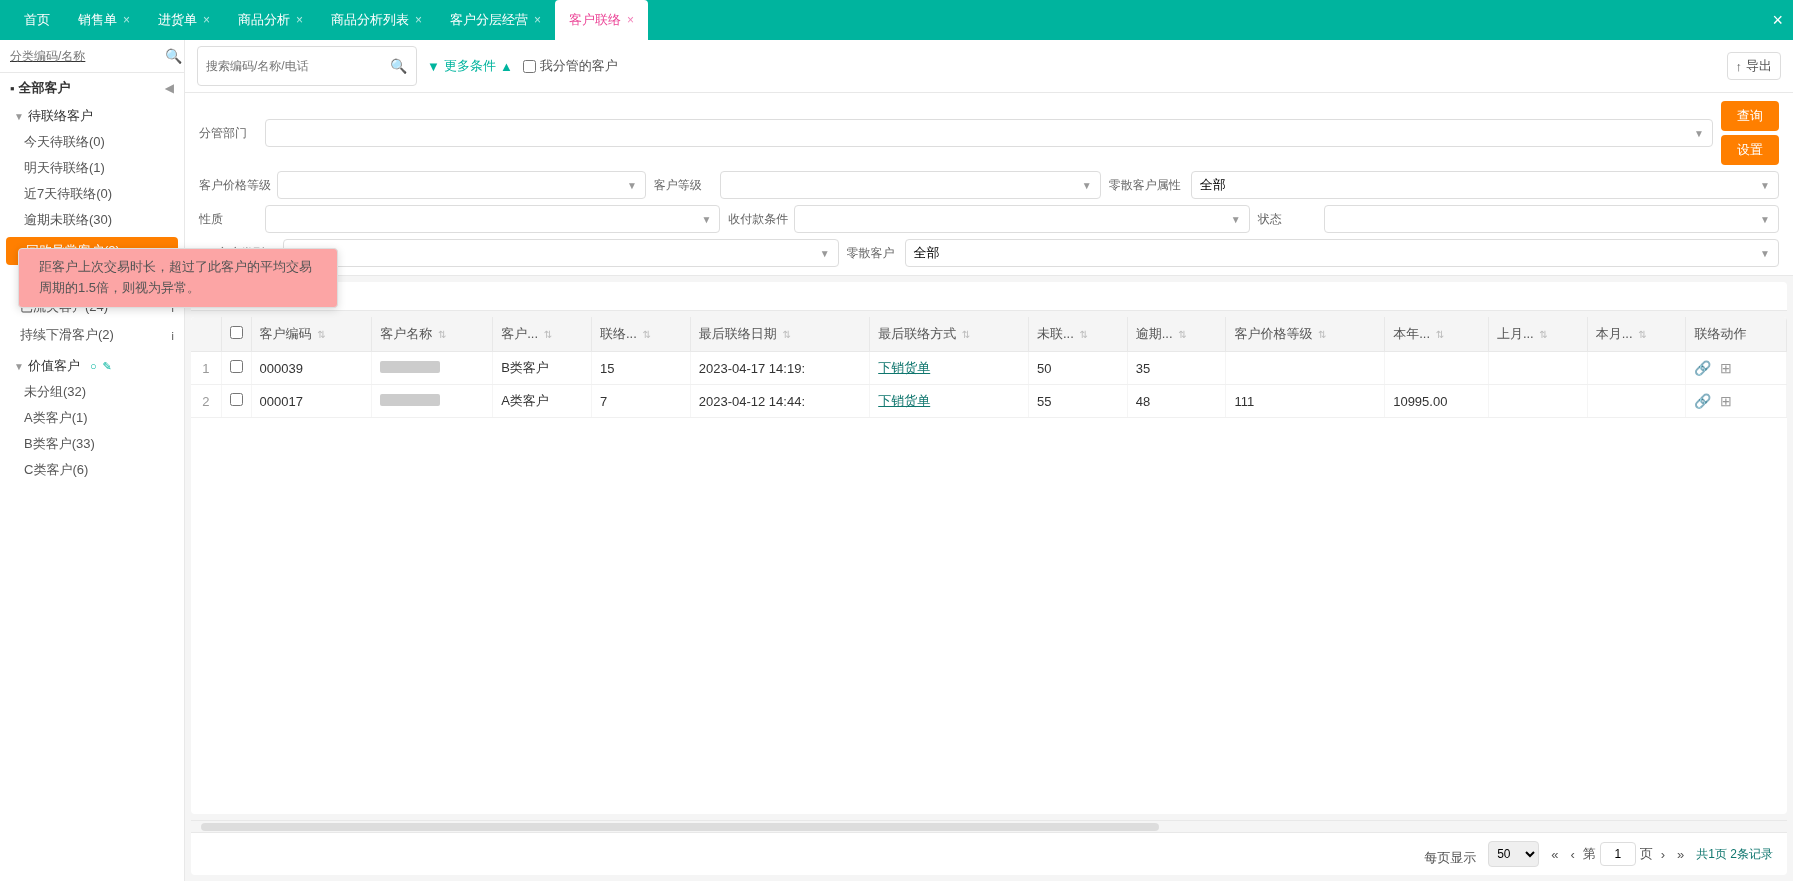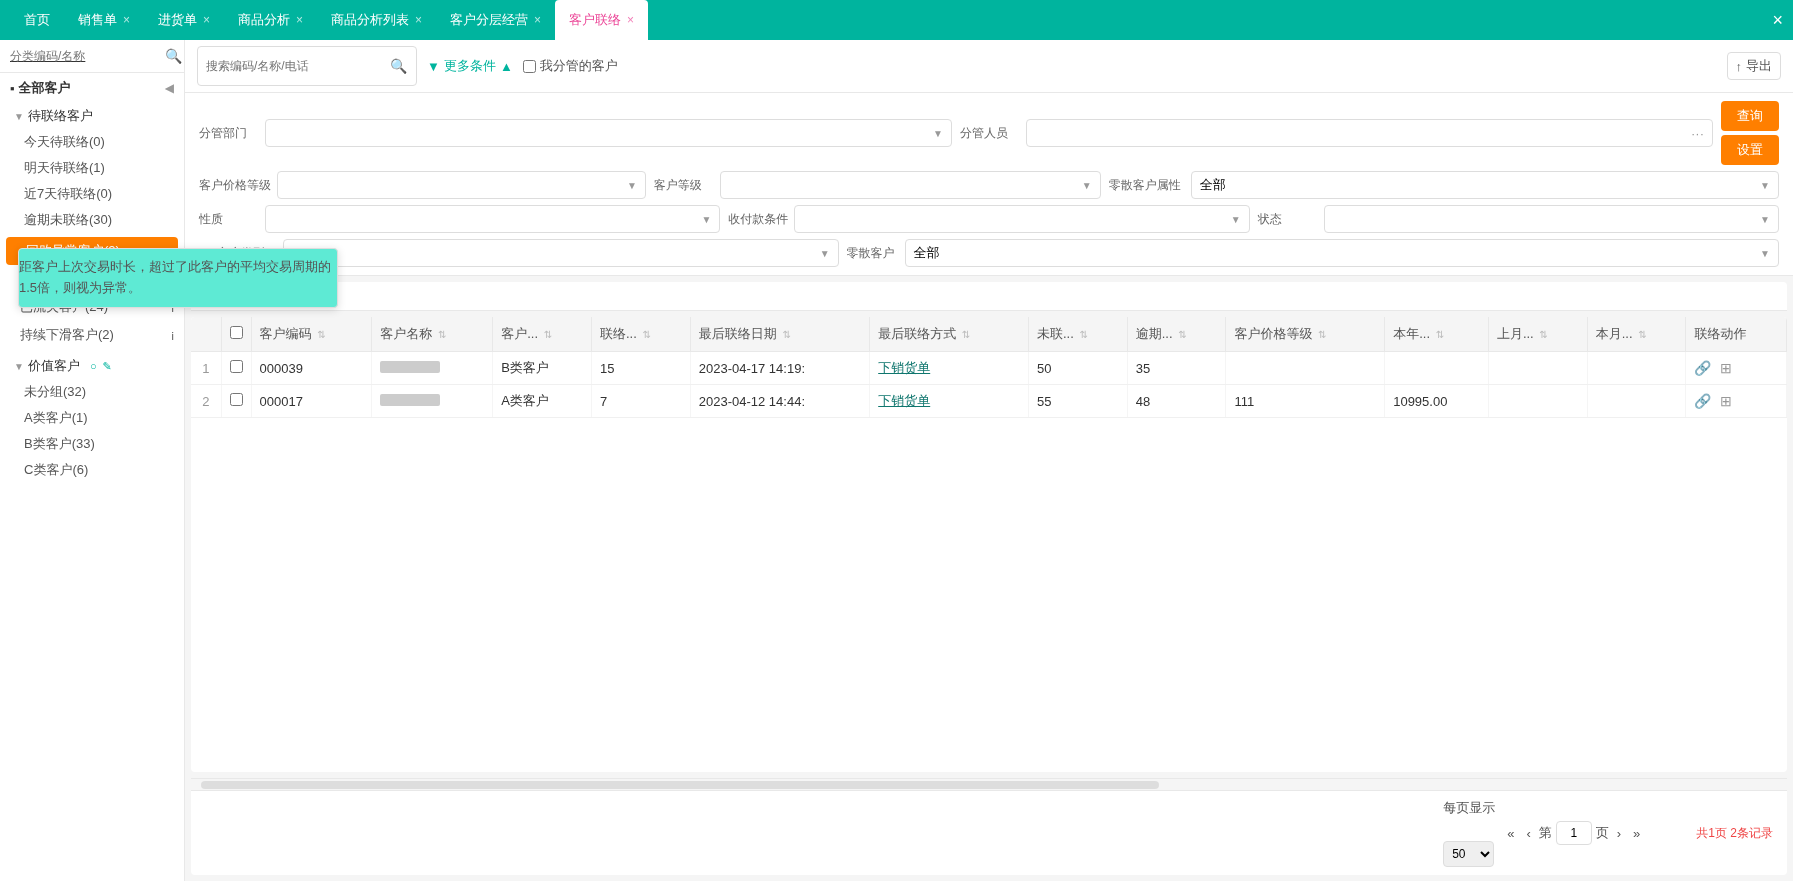--- a/index.html
+++ b/index.html
@@ -60,22 +60,22 @@
       padding: 4px 10px 4px 14px; color: #333; font-size: 12px; display: flex; align-items: center;
       gap: 4px; cursor: pointer;
     }
     .sidebar-group-title .arrow { color: #999; font-size: 10px; }
 
     .sub-item {
       padding: 4px 10px 4px 24px; color: #555; cursor: pointer; font-size: 12px;
     }
 
     .tooltip-box {
-      position: absolute; left: 18px; top: 248px; background: #5eead4; border: 1px solid #ddd;
-      padding: 8px 0; border-radius: 4px; font-size: 12px; color: #555;
+      position: absolute; left: 18px; top: 248px; background: #fca5a5; border: 1px solid #ddd;
+      padding: 8px 20px; border-radius: 4px; font-size: 12px; color: #555;
       max-width: 320px; z-index: 100; box-shadow: 0 2px 8px rgba(0,0,0,0.15); line-height: 1.6;
     }
 
     
     .content-area { flex: 1; display: flex; flex-direction: column; overflow: hidden; background: #f5f5f5; }
 
     
     .filter-bar {
       background: #fff; padding: 6px 12px; display: flex; align-items: center; gap: 10px;
       border-bottom: 1px solid #e8e8e8; flex-shrink: 0;
@@ -158,26 +158,26 @@
       border-radius: 4px 4px 0 0;
     }
     .gear-btn { color: #999; cursor: pointer; font-size: 14px; }
 
     
     .pagination-bar {
       display: flex; align-items: center; justify-content: flex-end; padding: 8px 14px;
       background: #fff; border-top: 1px solid #e8e8e8; gap: 8px; flex-shrink: 0;
       margin: 0 6px 6px 6px; border-radius: 0 0 4px 4px;
     }
-    .pagination-bar .per-page { display: flex; align-items: flex-start; gap: 24px; color: #555; font-size: 12px; flex-direction: column; }
+    .pagination-bar .per-page { display: flex; align-items: flex-end; gap: 12px; color: #555; font-size: 12px; }
     .pagination-bar select { height: 26px; border: 1px solid #ddd; border-radius: 4px; padding: 0 4px; font-size: 12px; }
     .pagination-bar .nav-btns { display: flex; align-items: center; gap: 4px; color: #555; }
     .page-btn { cursor: pointer; color: #555; font-size: 13px; padding: 2px 4px; }
     .page-input { width: 36px; height: 24px; border: 1px solid #ddd; border-radius: 4px; text-align: center; font-size: 12px; }
-    .total-text { color: #ef4444; font-size: 12px; margin-left: 44px; }
+    .total-text { color: #0f766e; font-size: 12px; }
 
     
     .scroll-bar-area {
       height: 12px; background: #f5f5f5; margin: 0 6px; border-top: 1px solid #e8e8e8;
     }
     .scroll-bar-inner {
       height: 8px; margin: 2px 0; background: #ddd; border-radius: 4px;
       width: 60%; margin-left: 10px;
     }
 
@@ -321,27 +321,20 @@
     </div>
 
     <div class="filter-panel">
 
       <div class="filter-row">
         <div class="filter-item">
           <span class="filter-label">分管部门</span>
           <div class="filter-select">
             <span></span>
             <span class="arrow">▼</span>
-          </div>
-        </div>
-        <div class="filter-item">
-          <span class="filter-label">分管人员</span>
-          <div class="filter-select" style="flex:1">
-            <span></span>
-            <span style="color:#999;">···</span>
           </div>
         </div>
         <div class="filter-btns">
           <button class="filter-btn-query">查询</button>
           <button class="filter-btn-set">设置</button>
         </div>
       </div>
 
       <div class="filter-row">
         <div class="filter-item">

